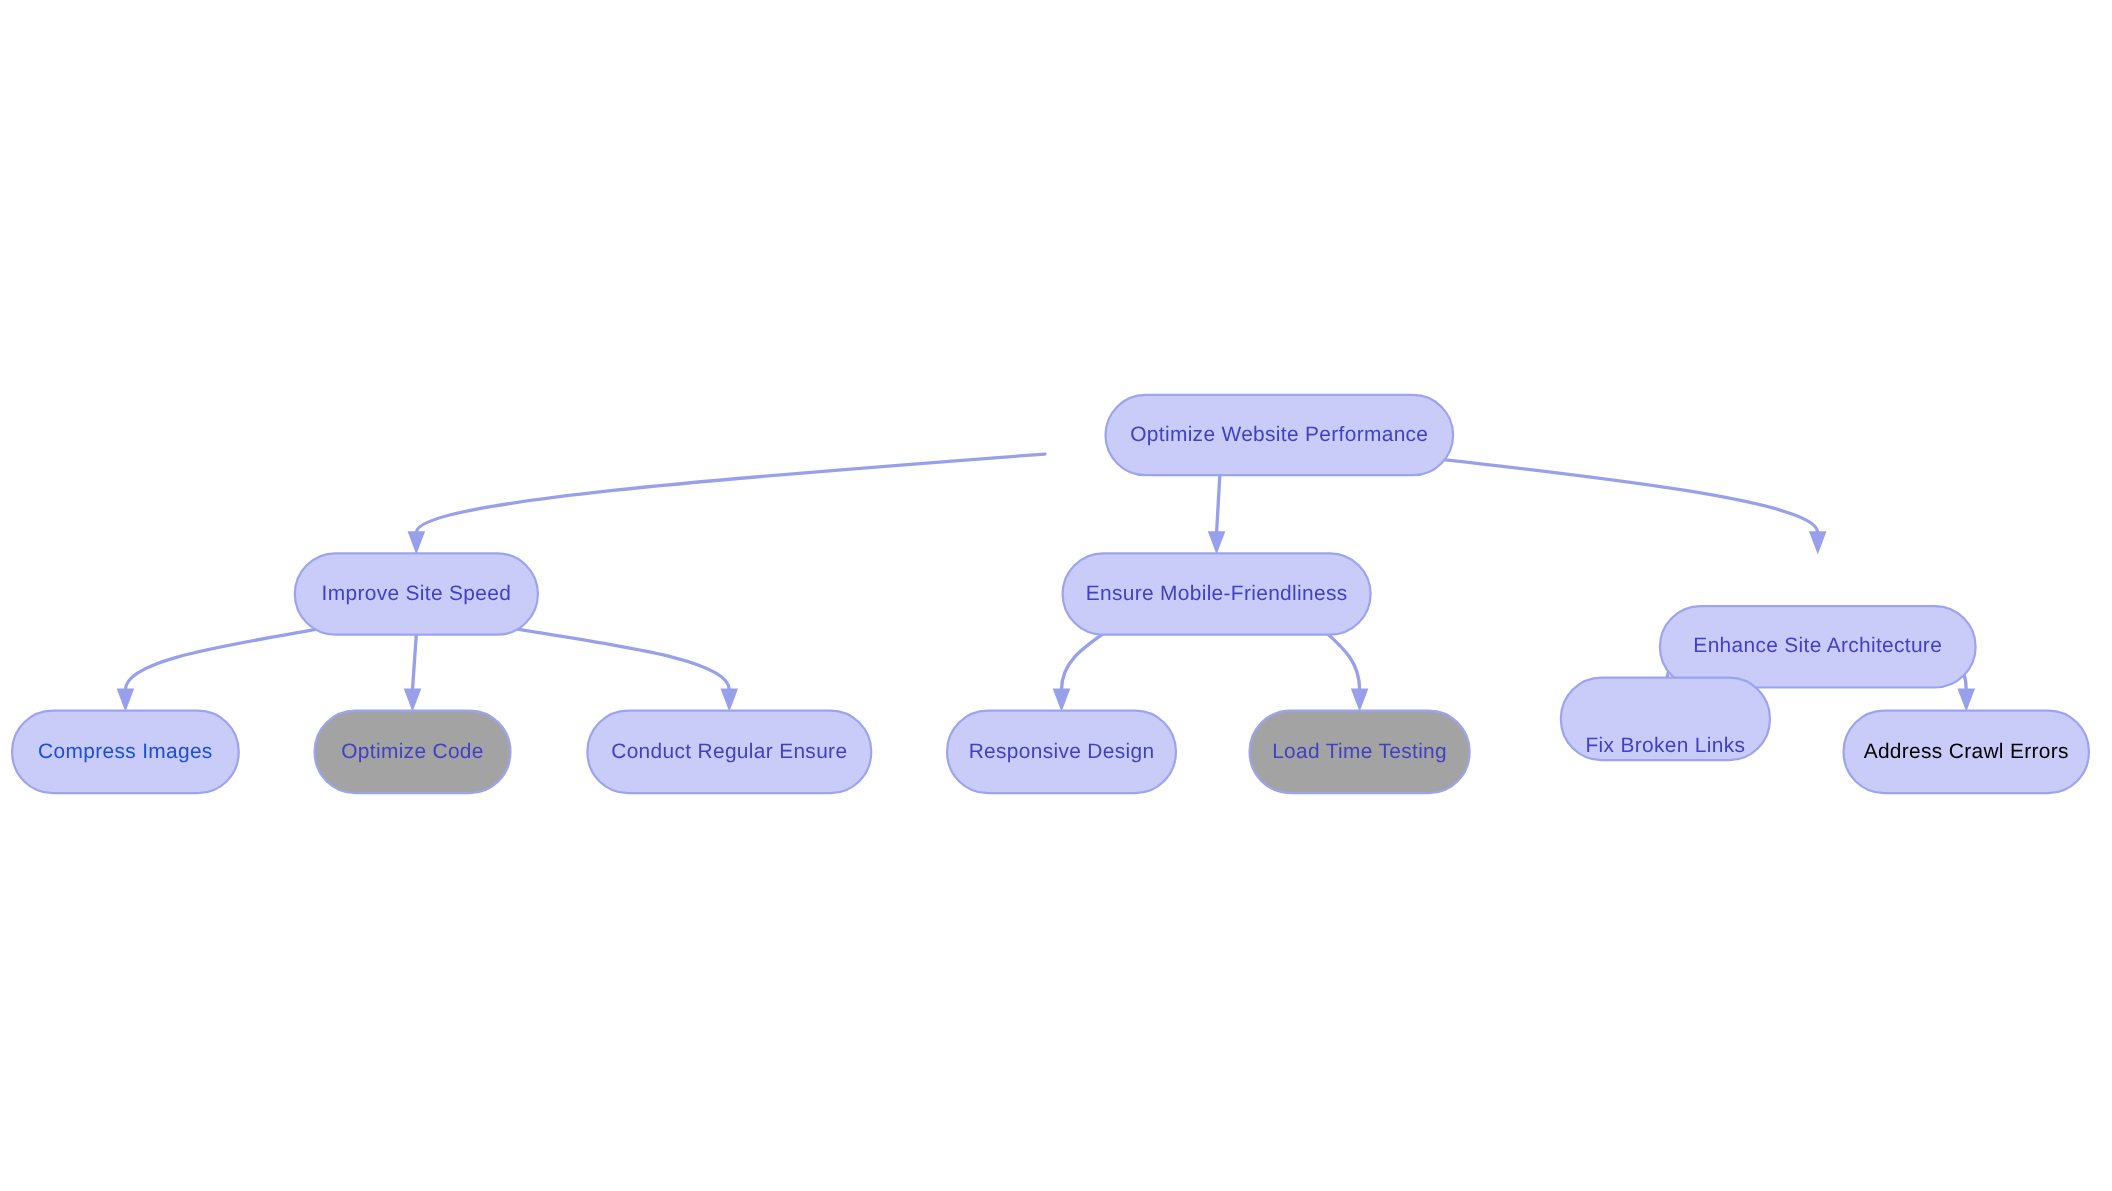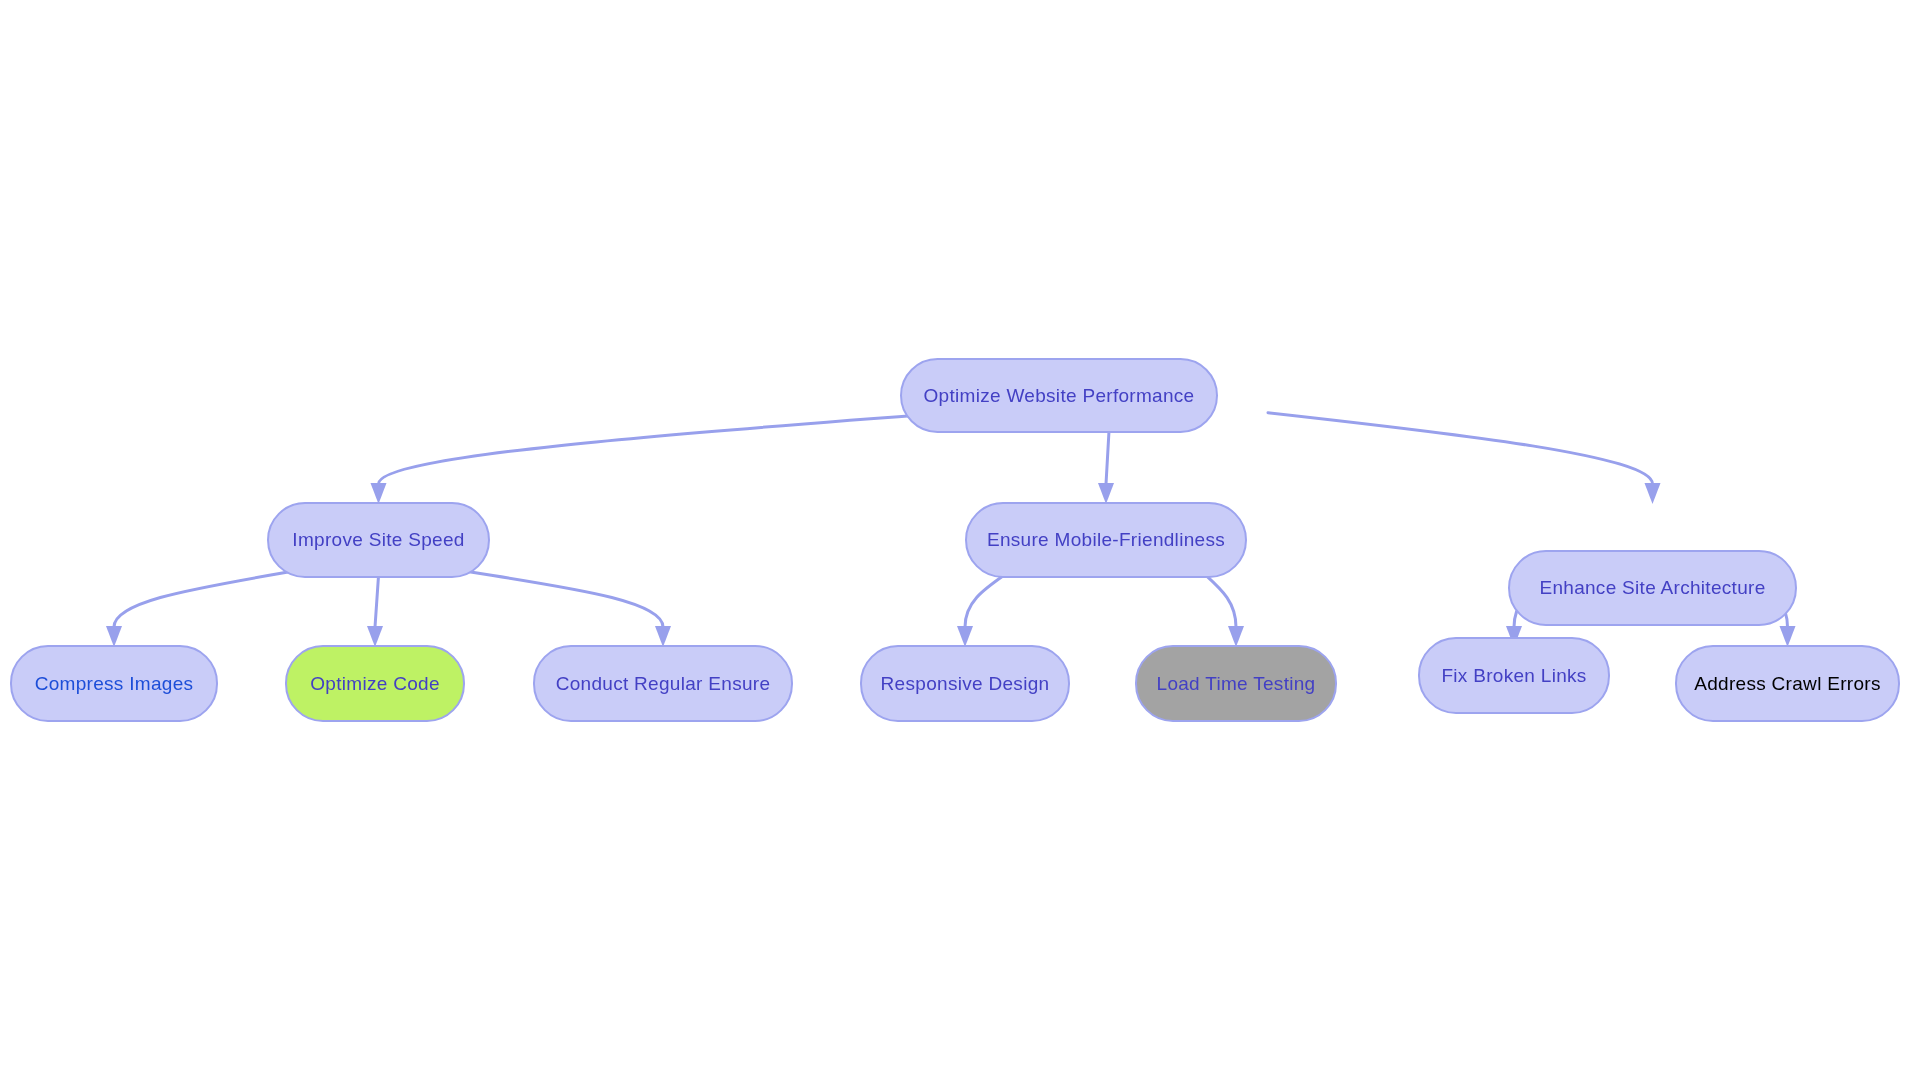--- a/index.html
+++ b/index.html
@@ -59,47 +59,47 @@
       <path d="M 1012.94 569 C 988.97 586.4, 965 599, 965 627" class="edge-line" stroke="#98a0ec"></path>
       <polygon points="965,647 957,626 973,626" fill="#98a0ec"></polygon>
       <path d="M 1199.06 569 C 1217.53 586.4, 1236 599, 1236 627" class="edge-line" stroke="#98a0ec"></path>
       <polygon points="1236,647 1228,626 1244,626" fill="#98a0ec"></polygon>
       <path d="M 1557.13 569 C 1535.565 586.4, 1514 599, 1514 627" class="edge-line" stroke="#98a0ec"></path>
       <polygon points="1514,647 1506,626 1522,626" fill="#98a0ec"></polygon>
       <path d="M 1747.87 569 C 1767.685 586.4, 1787.5 599, 1787.5 627" class="edge-line" stroke="#98a0ec"></path>
       <polygon points="1787.5,647 1779.5,626 1795.5,626" fill="#98a0ec"></polygon>
     </svg>
   <div id="node-layer">
-      <div class="node" style="left: 900px; top: 358px; width: 318px; height: 75px; background: rgb(201, 204, 248); border-color: rgb(157, 164, 239); color: rgb(67, 64, 196);">
+      <div class="node" style="left: 1004px; top: 358px; width: 318px; height: 75px; background: rgb(201, 204, 248); border-color: rgb(157, 164, 239); color: rgb(67, 64, 196);">
         <span>Optimize Website Performance</span>
       </div>
       <div class="node" style="left: 267px; top: 502px; width: 223px; height: 76px; background: rgb(201, 204, 248); border-color: rgb(157, 164, 239); color: rgb(67, 64, 196);">
         <span>Improve Site Speed</span>
       </div>
       <div class="node" style="left: 965px; top: 502px; width: 282px; height: 76px; background: rgb(201, 204, 248); border-color: rgb(157, 164, 239); color: rgb(67, 64, 196);">
         <span>Ensure Mobile-Friendliness</span>
       </div>
       <div class="node" style="left: 1508px; top: 502px; width: 289px; height: 76px; background: rgb(201, 204, 248); border-color: rgb(157, 164, 239); color: rgb(67, 64, 196); margin-top: 48px;">
         <span>Enhance Site Architecture</span>
       </div>
       <div class="node" style="left: 10px; top: 645px; width: 208px; height: 77px; background: rgb(201, 204, 248); border-color: rgb(157, 164, 239); color: #1d4ed8;">
         <span>Compress Images</span>
       </div>
-      <div class="node" style="left: 285px; top: 645px; width: 180px; height: 77px; background: #bef264; border-color: rgb(157, 164, 239); color: rgb(67, 64, 196);">
+      <div class="node" style="left: 285px; top: 645px; width: 180px; height: 77px; background: #a3a3a3; border-color: rgb(157, 164, 239); color: rgb(67, 64, 196);">
         <span>Optimize Code</span>
       </div>
       <div class="node" style="left: 533px; top: 645px; width: 260px; height: 77px; background: rgb(201, 204, 248); border-color: rgb(157, 164, 239); color: rgb(67, 64, 196);">
         <span>Conduct Regular Ensure</span>
       </div>
       <div class="node" style="left: 860px; top: 645px; width: 210px; height: 77px; background: rgb(201, 204, 248); border-color: rgb(157, 164, 239); color: rgb(67, 64, 196);">
         <span>Responsive Design</span>
       </div>
       <div class="node" style="left: 1135px; top: 645px; width: 202px; height: 77px; background: #a3a3a3; border-color: rgb(157, 164, 239); color: rgb(67, 64, 196);">
         <span>Load Time Testing</span>
       </div>
-      <div class="node" style="left: 1418px; top: 637px; width: 192px; height: 77px; background: rgb(201, 204, 248); border-color: rgb(157, 164, 239); color: rgb(67, 64, 196);">
+      <div class="node" style="left: 1418px; top: 615px; width: 192px; height: 77px; background: rgb(201, 204, 248); border-color: rgb(157, 164, 239); color: rgb(67, 64, 196); align-items: flex-end;">
         <span>Fix Broken Links</span>
       </div>
       <div class="node" style="left: 1675px; top: 645px; width: 225px; height: 77px; background: rgb(201, 204, 248); border-color: rgb(157, 164, 239); color: #000000; text-align: center;">
         <span>Address Crawl Errors</span>
       </div>
     </div>
 </div>
 
 </body></html>

